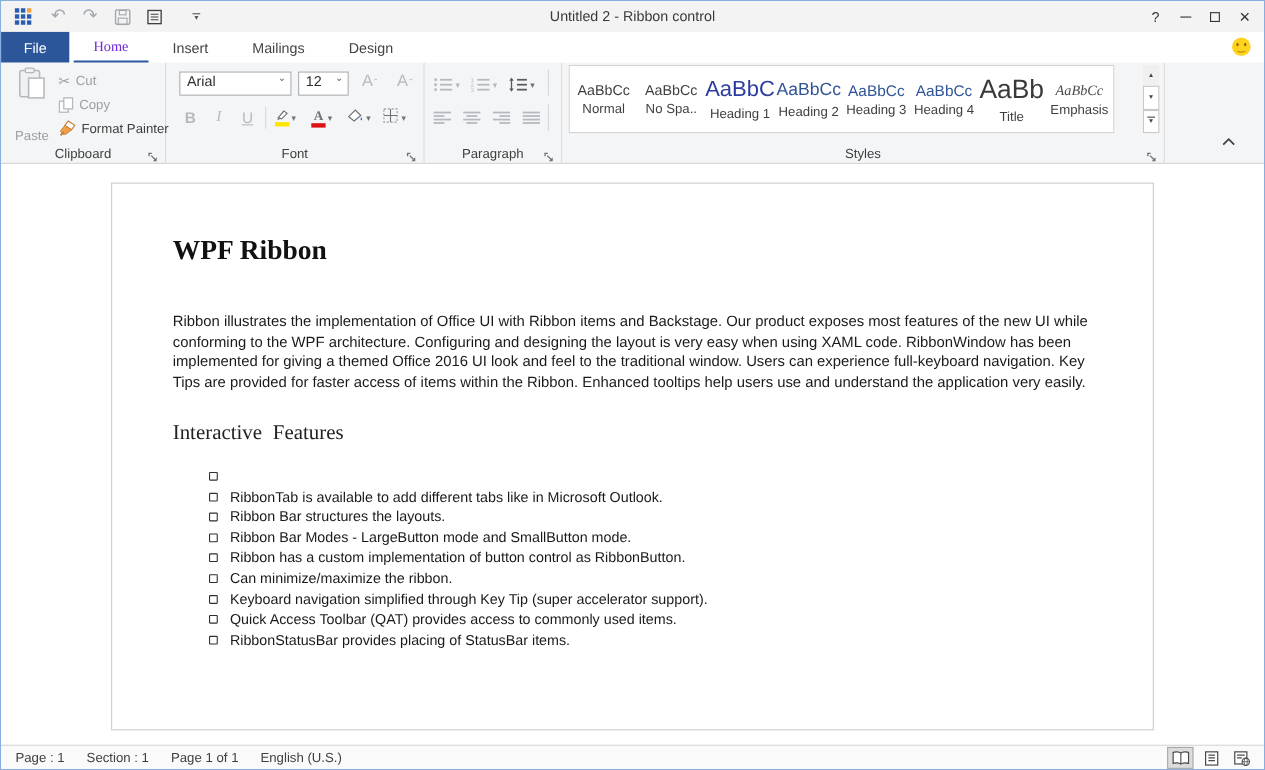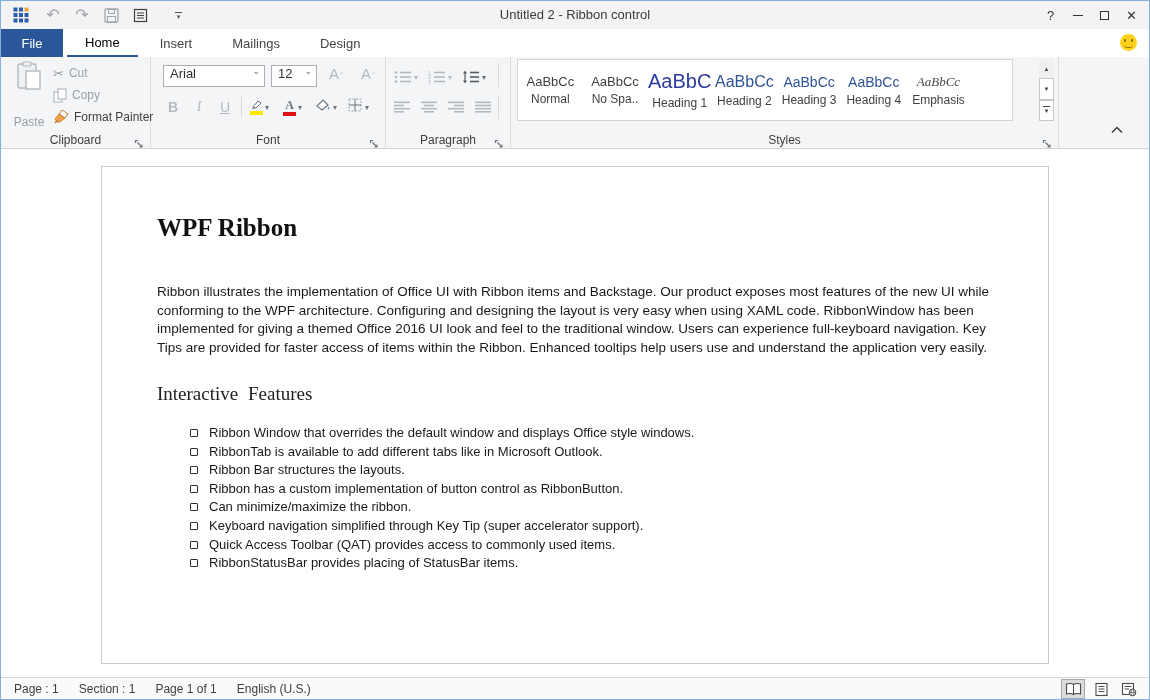--- a/index.html
+++ b/index.html
@@ -18,21 +18,21 @@
   .win-title { position: absolute; left: 0; right: 0; top: 0; height: 28px; text-align: center; line-height: 28px; font-size: 13px; color: #3a3a3a; pointer-events: none; }
   .winctl { position: absolute; right: 4px; top: 0; height: 28px; display: flex; }
   .winctl .wbtn { width: 27px; height: 28px; display: flex; align-items: center; justify-content: center; font-size: 13px; color: #333; }
   .min-shape { width: 10px; height: 1px; background: #333; }
   .max-shape { width: 9px; height: 9px; border: 1px solid #333; }
 
   
   .tabrow { position: absolute; left: 0; top: 28px; width: 100%; height: 28px; background: #ffffff; display: flex; }
   .tab-file { width: 62px; height: 28px; background: #2b579a; color: #fff; font-size: 13px; display: flex; align-items: center; justify-content: center; }
   .tab { height: 28px; padding: 0 18px; font-size: 13px; color: #444; display: flex; align-items: center; margin-left: 4px; }
-  .tab.selected { color: #000000; border-bottom: 2px solid #2b579a; }
+  .tab.selected { color: #6d28d9; border-bottom: 2px solid #2b579a; font-family: Liberation Serif, serif; }
   .smiley { position: absolute; right: 12px; top: 33px; width: 17px; height: 17px; border-radius: 50%; background: #ffd21e; }
   .smiley .eye { position: absolute; top: 5px; width: 2px; height: 3px; background: #8a6400; border-radius: 1px; }
   .smiley .eye.l { left: 4px; } .smiley .eye.r { right: 4px; }
   .smiley .mouth { position: absolute; left: 4px; top: 8px; width: 9px; height: 6px; border-bottom: 1.5px solid #8a6400; border-radius: 50%; }
 
   
   .ribbon { position: absolute; left: 0; top: 56px; width: 100%; height: 92px; background: #f4f5f6; border-bottom: 1px solid #d2d2d2; }
   .group { position: absolute; top: 0; height: 92px; border-right: 1px solid #dcdcdc; }
   .group-label { position: absolute; bottom: 2px; left: 0; right: 0; text-align: center; font-size: 12px; color: #3f3f3f; }
   .launcher { position: absolute; bottom: 4px; right: 6px; width: 10px; height: 10px; }
@@ -377,20 +377,24 @@
           <span class="gname">Heading 2</span>
         </div>
         <div class="gcell st-h3">
           <span class="gsample">AaBbCc</span>
           <span class="gname">Heading 3</span>
         </div>
         <div class="gcell st-h4">
           <span class="gsample">AaBbCc</span>
           <span class="gname">Heading 4</span>
         </div>
+        <div class="gcell st-title">
+          <span class="gsample">AaBb</span>
+          <span class="gname">Title</span>
+        </div>
         <div class="gcell st-emph">
           <span class="gsample">AaBbCc</span>
           <span class="gname">Emphasis</span>
         </div>
       </div>
       <div class="garrows">
         <div class="garrow">▲</div>
         <div class="garrow boxed">▼</div>
         <div class="garrow boxed">
             <span class="morebar"></span>
@@ -415,29 +419,32 @@
   </div>
 
   <div class="docarea">
     <div class="page">
       <div class="doc-h1">WPF Ribbon</div>
       <div class="doc-intro">Ribbon illustrates the implementation of Office UI with Ribbon items and Backstage. Our product exposes most features of the new UI while conforming to the WPF architecture. Configuring and designing the layout is very easy when using XAML code. RibbonWindow has been implemented for giving a themed Office 2016 UI look and feel to the traditional window. Users can experience full-keyboard navigation. Key Tips are provided for faster access of items within the Ribbon. Enhanced tooltips help users use and understand the application very easily.</div>
       <div class="doc-h2">Interactive Features</div>
       <div class="doc-list">
         <div class="li">
             <span class="sq"></span>
-            <span>Ribbon Window that overrides the default window and displays Office style windows.</span>
           </div>
         <div class="li">
             <span class="sq"></span>
             <span>RibbonTab is available to add different tabs like in Microsoft Outlook.</span>
           </div>
         <div class="li">
             <span class="sq"></span>
             <span>Ribbon Bar structures the layouts.</span>
+          </div>
+        <div class="li">
+            <span class="sq"></span>
+            <span>Ribbon Bar Modes - LargeButton mode and SmallButton mode.</span>
           </div>
         <div class="li">
             <span class="sq"></span>
             <span>Ribbon has a custom implementation of button control as RibbonButton.</span>
           </div>
         <div class="li">
             <span class="sq"></span>
             <span>Can minimize/maximize the ribbon.</span>
           </div>
         <div class="li">

